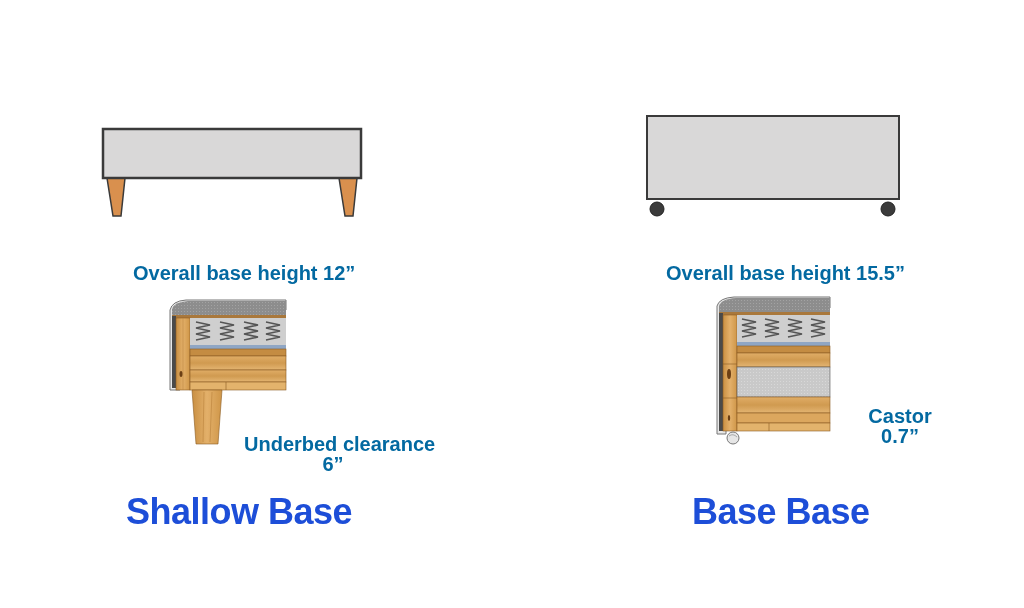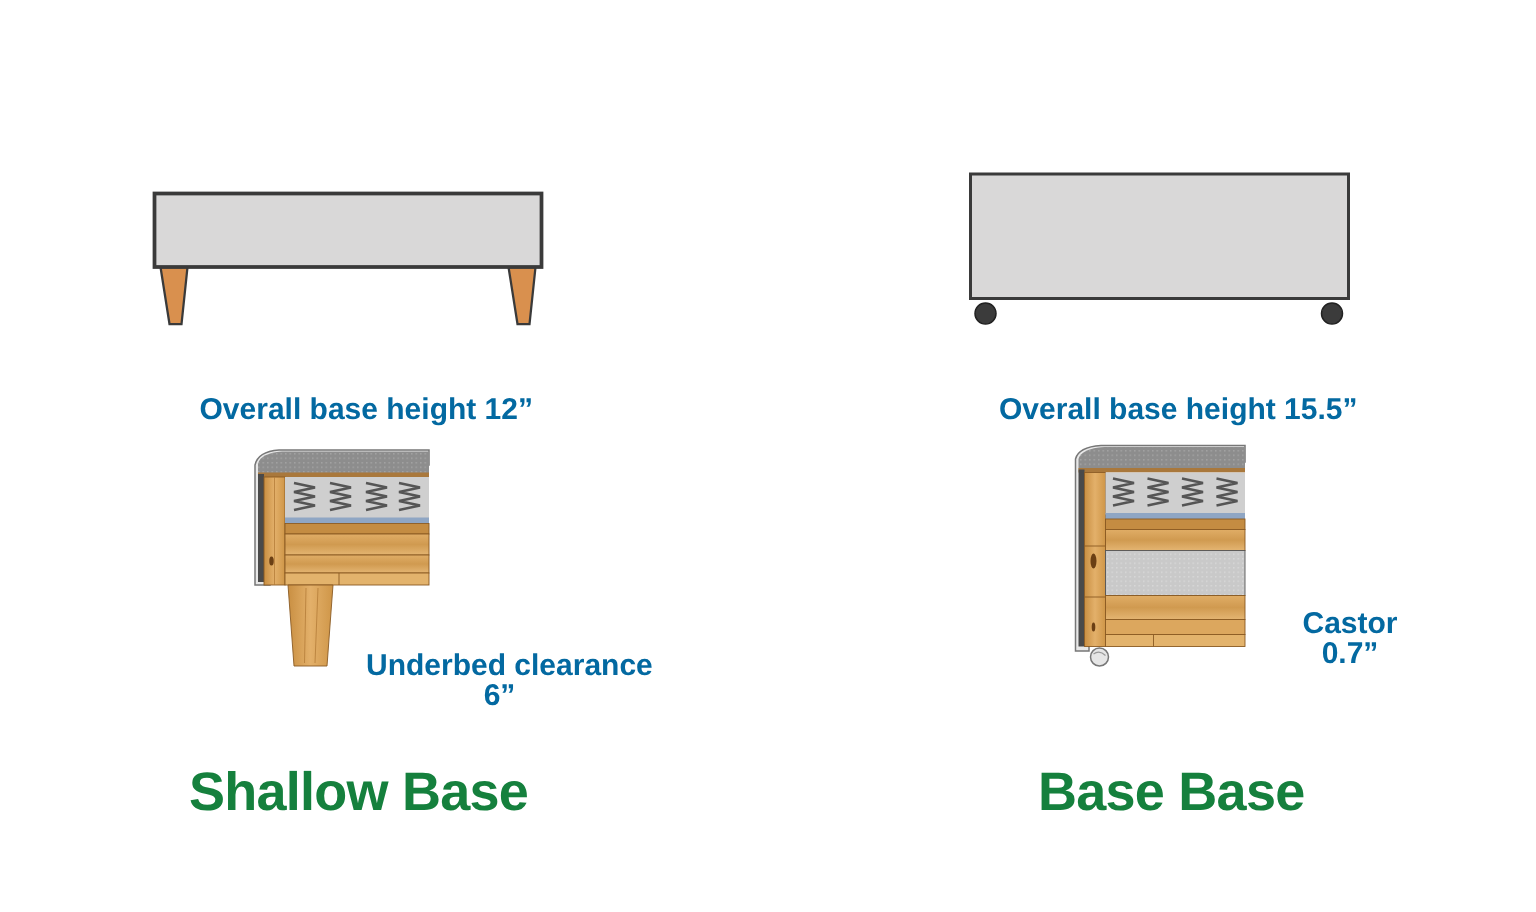--- a/index.html
+++ b/index.html
@@ -1,20 +1,20 @@
 <!DOCTYPE html>
 <html><head>
 <meta charset="utf-8">
 <style>
   html, body { margin: 0; padding: 0; background: #ffffff; }
   body { width: 1024px; height: 608px; position: relative; overflow: hidden;
          font-family: "Liberation Sans", sans-serif; color: #3d3d3d; }
   .abs { position: absolute; }
   .label-sm { font-weight: bold; font-size: 20px; color: #0369a1; white-space: nowrap; }
-  .title { font-weight: bold; font-size: 36px; color: #15803d; white-space: nowrap; letter-spacing: -0.5px; margin-top: 16px; }
+  .title { font-weight: bold; font-size: 36px; color: #1d4ed8; white-space: nowrap; letter-spacing: -0.5px; }
   .center { text-align: center; }
   svg { display: block; }
 </style>
 </head>
 <body>
 
 <div class="abs" style="left:100px; top:126px;">
   <svg width="266" height="94" viewBox="0 0 266 94">
 
     <polygon points="7,52 25,52 21,90 13,90" fill="#d9904e" stroke="#3a3a3a" stroke-width="1.5"></polygon>

